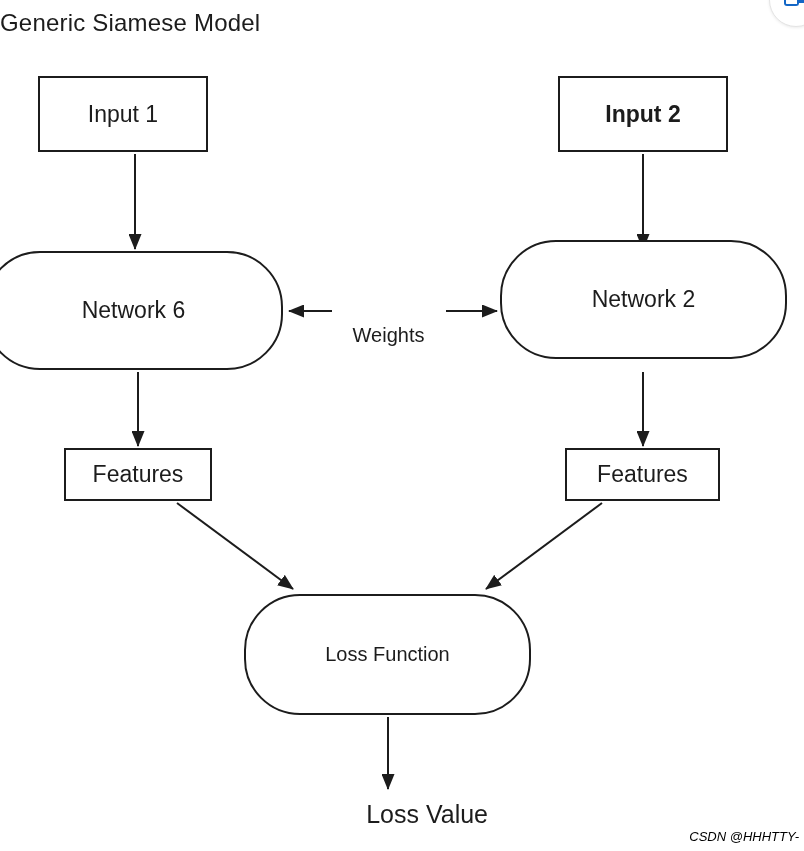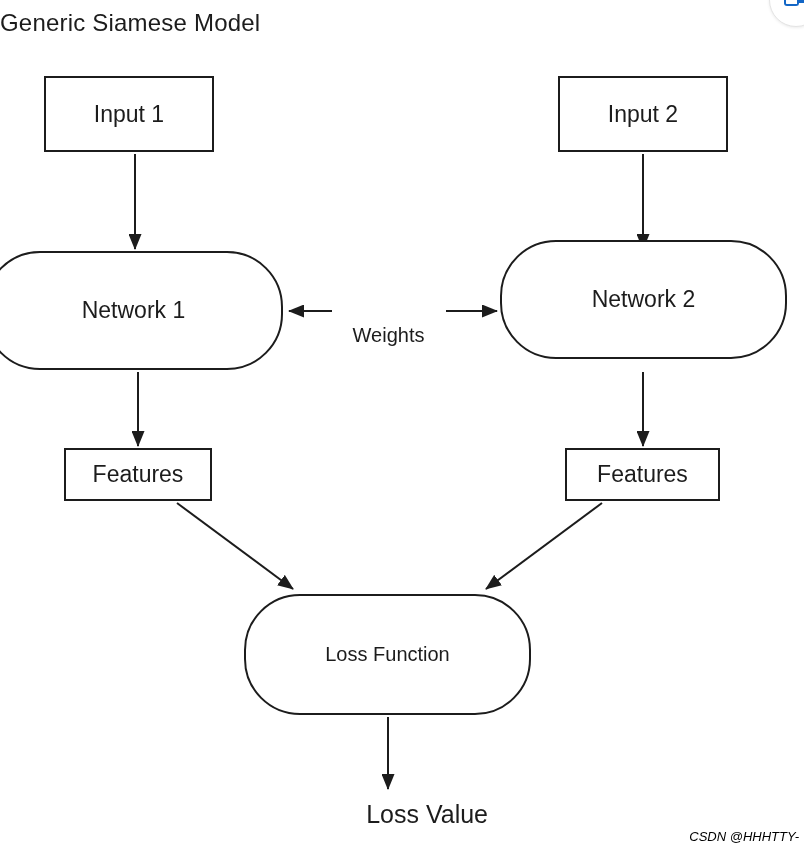--- a/index.html
+++ b/index.html
@@ -34,22 +34,22 @@
     display: flex;
     align-items: center;
     justify-content: center;
     font-size: 23px;
     color: #1c1c1c;
     box-sizing: border-box;
     z-index: 2;
   }
   .rounded { border-radius: 56px; }
 
-  .n-input1   { left: 44px;  top: 76px;  width: 170px; height: 76px; }
-  .n-input2   { left: 558px; top: 76px;  width: 170px; height: 76px; }
+  .n-input1   { left: 38px;  top: 76px;  width: 170px; height: 76px; }
+  .n-input2   { left: 558px; top: 76px;  width: 170px; height: 76px; font-weight: bold; }
   .n-network1 { left: -16px; top: 251px; width: 299px; height: 119px; }
   .n-network2 { left: 500px; top: 240px; width: 287px; height: 119px; }
   .n-features1{ left: 64px;  top: 448px; width: 148px; height: 53px; }
   .n-features2{ left: 565px; top: 448px; width: 155px; height: 53px; }
   .n-loss     { left: 244px; top: 594px; width: 287px; height: 121px; font-size: 20px; }
 
   .edge-label {
     position: absolute;
     left: 331px;
     top: 297px;
@@ -141,21 +141,21 @@
   </svg>
 
   <div class="node n-input1">
     <span>Input 1</span>
   </div>
   <div class="node n-input2">
     <span>Input 2</span>
   </div>
 
   <div class="node rounded n-network1">
-    <span>Network 1</span>
+    <span>Network 6</span>
   </div>
   <div class="node rounded n-network2">
     <span>Network 2</span>
   </div>
 
   <div class="edge-label">Weights</div>
 
   <div class="node n-features1">
     <span>Features</span>
   </div>

